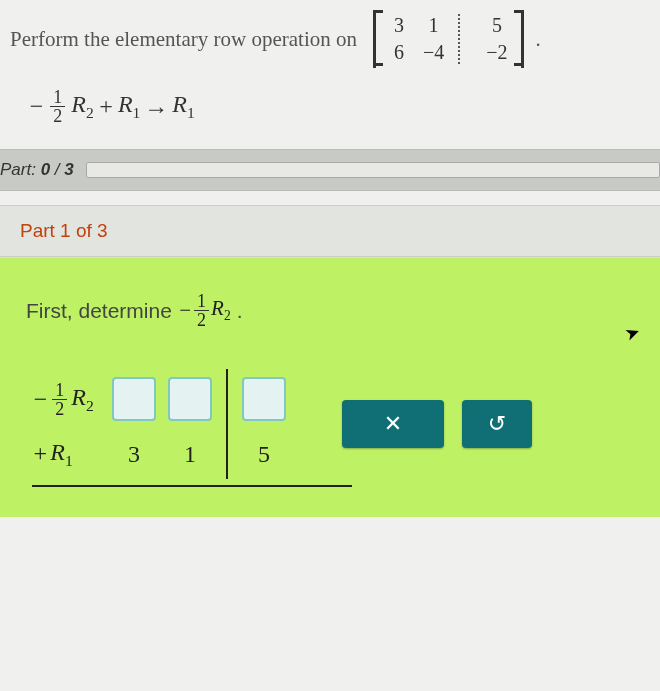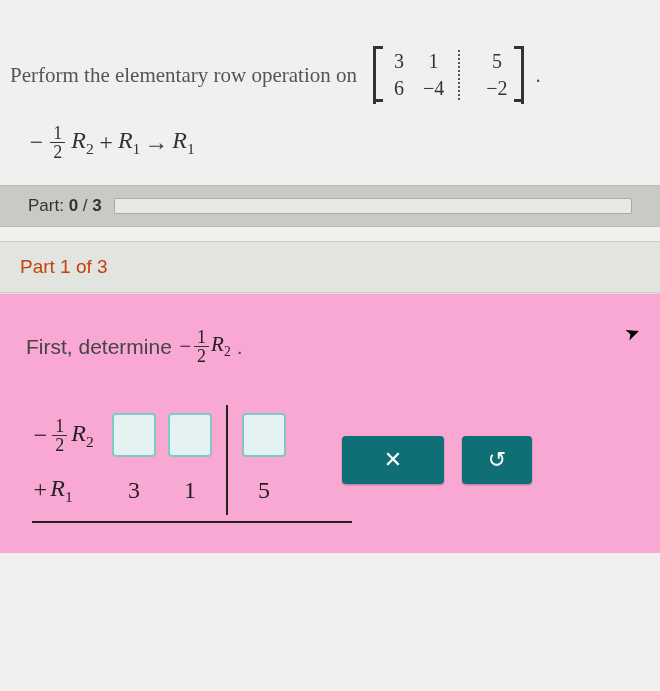--- a/index.html
+++ b/index.html
@@ -13,21 +13,20 @@
     position: relative;
   }
   .problem-statement {
     padding: 10px 14px 6px 10px;
     font-size: 21px;
     color: #555;
     display: flex;
     align-items: center;
     flex-wrap: wrap;
     gap: 8px;
-    margin-top: 36px;
   }
   .matrix {
     display: inline-flex;
     align-items: stretch;
     margin-left: 4px;
   }
   .bracket-l, .bracket-r {
     width: 14px;
     position: relative;
   }
@@ -90,49 +89,50 @@
     font-style:normal;
     line-height:1;
     vertical-align:middle;
     margin: 0 2px;
   }
   .frac .num { border-bottom:1.5px solid #333; padding:0 3px;}
   .frac .den { padding:0 3px;}
   sub { font-size: 0.65em; font-style:normal; vertical-align: sub;}
   .progress-bar {
     background: #c8cac6;
-    padding: 10px 28px;
+    padding: 10px 0;
     display:flex;
     align-items:center;
     gap: 12px;
     font-family: Arial, sans-serif;
     font-size: 17px;
     color:#333;
     border-top:1px solid #bbb;
     border-bottom:1px solid #bbb;
+    font-style:italic;
   }
   .progress-track {
     flex:1;
     height:16px;
     background:#e8e8e4;
     border:1px solid #aaa;
     border-radius:2px;
   }
   .part-header {
     background:#e2e4e0;
     padding: 14px 20px;
     font-family: Arial, sans-serif;
     font-size:19px;
     color:#c2410c;
     border-bottom:1px solid #ccc;
     margin-top: 14px;
     border-top:1px solid #ccc;
   }
   .part-body {
-    background:#f9a8d4;
+    background:#bef264;
     padding: 34px 26px 30px 26px;
     border-top:1px solid #ddd;
   }
   .instruction {
     font-size:21px;
     color:#444;
     font-family: Arial, sans-serif;
     display:flex;
     align-items:center;
     gap:6px;

